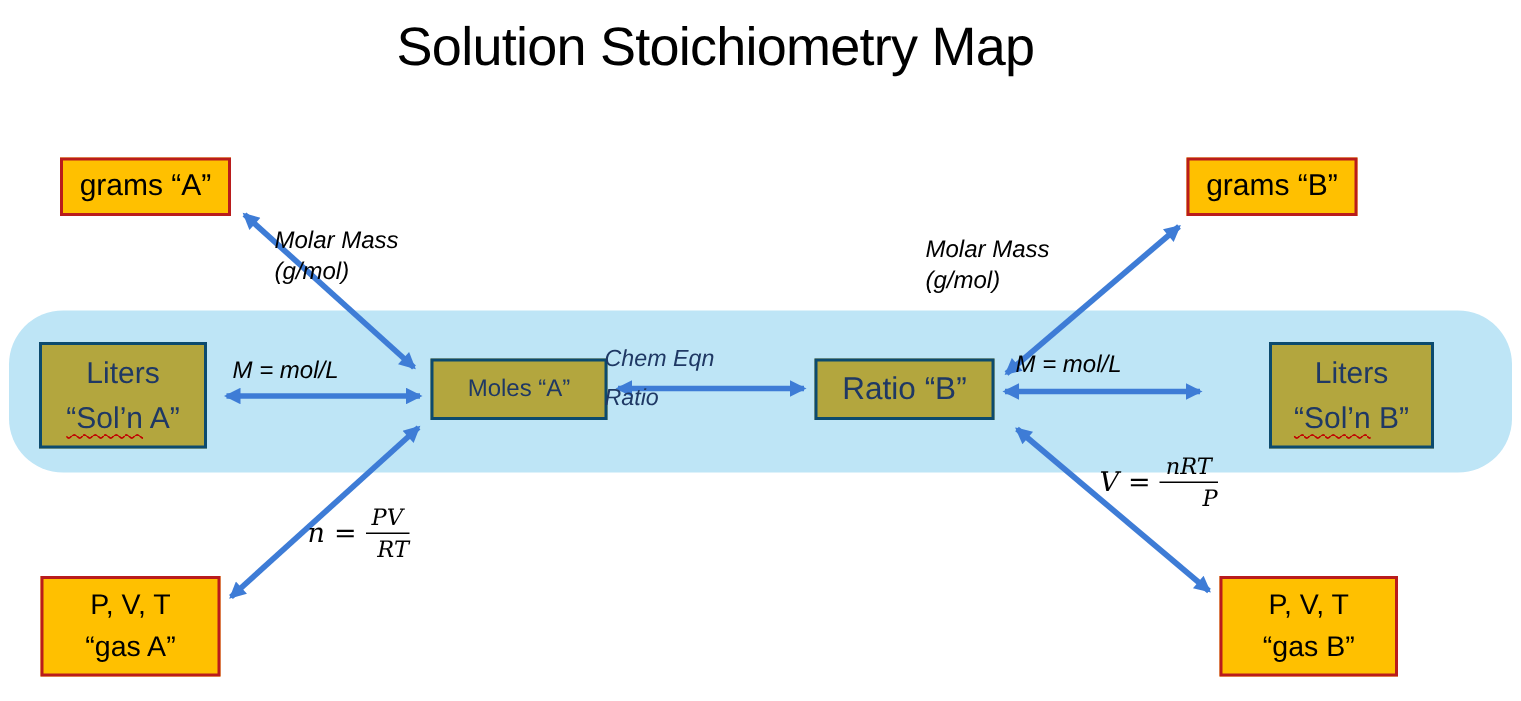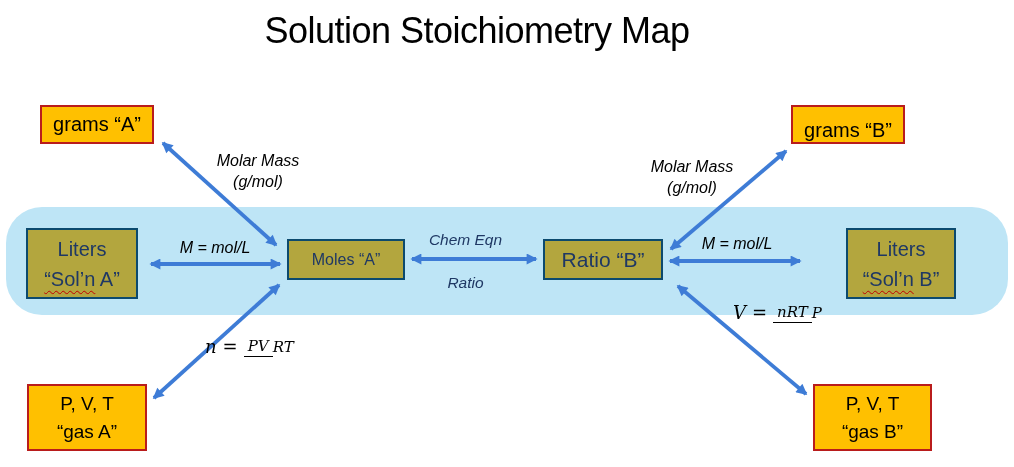--- a/index.html
+++ b/index.html
@@ -19,49 +19,49 @@
   }
   svg.arrows { position:absolute; left:0; top:0; width:1014px; height:467px; }
   .box {
     position:absolute; display:flex; flex-direction:column;
     align-items:center; justify-content:center; text-align:center;
     box-sizing:border-box;
   }
   .gold  { background:#FFC000; border:2px solid #b91c1c; color:#000000; }
   .olive { background:#B3A63E; border:2px solid #0c4a6e; color:#1F3864; }
   .box-grams-a { left:40px;  top:105px; width:114px; height:39px; font-size:20px; }
-  .box-grams-b { left:791px; top:105px; width:114px; height:39px; font-size:20px;justify-content:flex-end; }
+  .box-grams-b { left:791px; top:105px; width:114px; height:39px; font-size:20px; }
   .box-liters-a{ left:26px;  top:228px; width:112px; height:71px; font-size:20px; line-height:30px; }
   .box-liters-b{ left:846px; top:228px; width:110px; height:71px; font-size:20px; line-height:30px; }
   .box-moles-a { left:287px; top:239px; width:118px; height:41px; font-size:16px; }
   .box-moles-b { left:543px; top:239px; width:120px; height:41px; font-size:21px; }
   .box-gas-a   { left:27px;  top:384px; width:120px; height:67px; font-size:19px; line-height:28px; }
   .box-gas-b   { left:813px; top:384px; width:119px; height:67px; font-size:19px; line-height:28px; }
   .squiggle {
     text-decoration-line:underline; text-decoration-style:wavy;
     text-decoration-color:#C00000; text-decoration-thickness:1px;
     text-underline-offset:4px;
   }
   .lbl {
     position:absolute; font-style:italic; color:#000000;
-    font-size:16px; text-align:center; line-height:21px;
+    font-size:16px; line-height:21px;
   }
   .lbl-molar-mass-a { left:183px; top:150px; width:150px; }
   .lbl-molar-mass-b { left:617px; top:156px; width:150px; }
   .lbl-molarity-a   { left:155px; top:237px; width:120px; }
   .lbl-molarity-b   { left:677px; top:233px; width:120px; }
   .lbl-chem { left:403px; top:229px; width:125px; color:#1F3864; font-size:15.5px; }
   .lbl-chem .l1, .lbl-chem .l2 { display:block; }
-  .lbl-chem .l2 { margin-top:22px; }
+  .lbl-chem .l2 { margin-top:5px; }
   .formula {
     position:absolute; display:flex; align-items:center; gap:6px;
     font-family:"DejaVu Serif", serif; font-style:italic; color:#000000;
   }
   .formula .lhs, .formula .eq { font-size:18px; }
-  .frac { display:inline-flex; flex-direction:row; align-items:center;
+  .frac { display:inline-flex; flex-direction:column; align-items:flex-end;
           font-size:15px; line-height:1.2; }
   .frac .num { border-bottom:1.5px solid #000; padding:0 4px 1px; }
   .frac .den { padding-top:1px; }
   .formula-gas-a { left:205px; top:336px; }
   .formula-gas-b { left:733px; top:302px; }
 </style>
 </head>
 <body>
 
 <div class="canvas">

